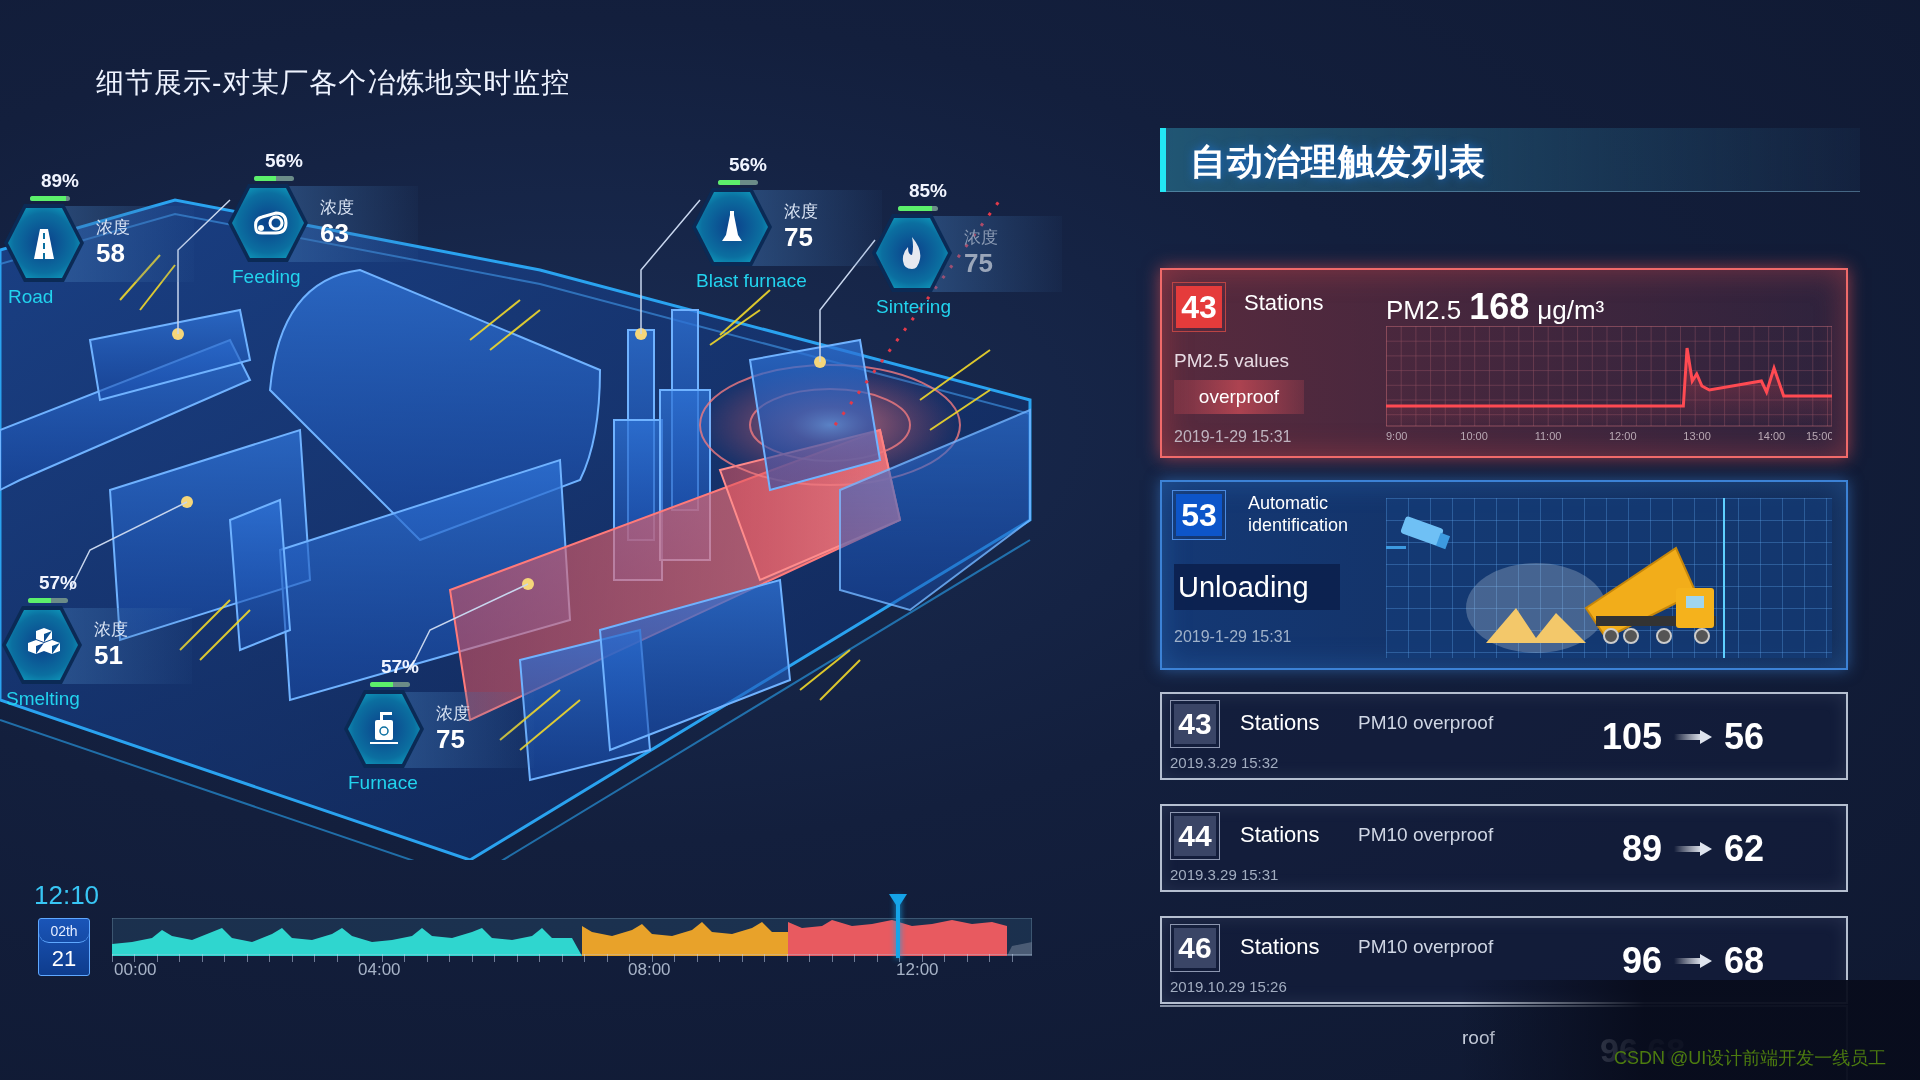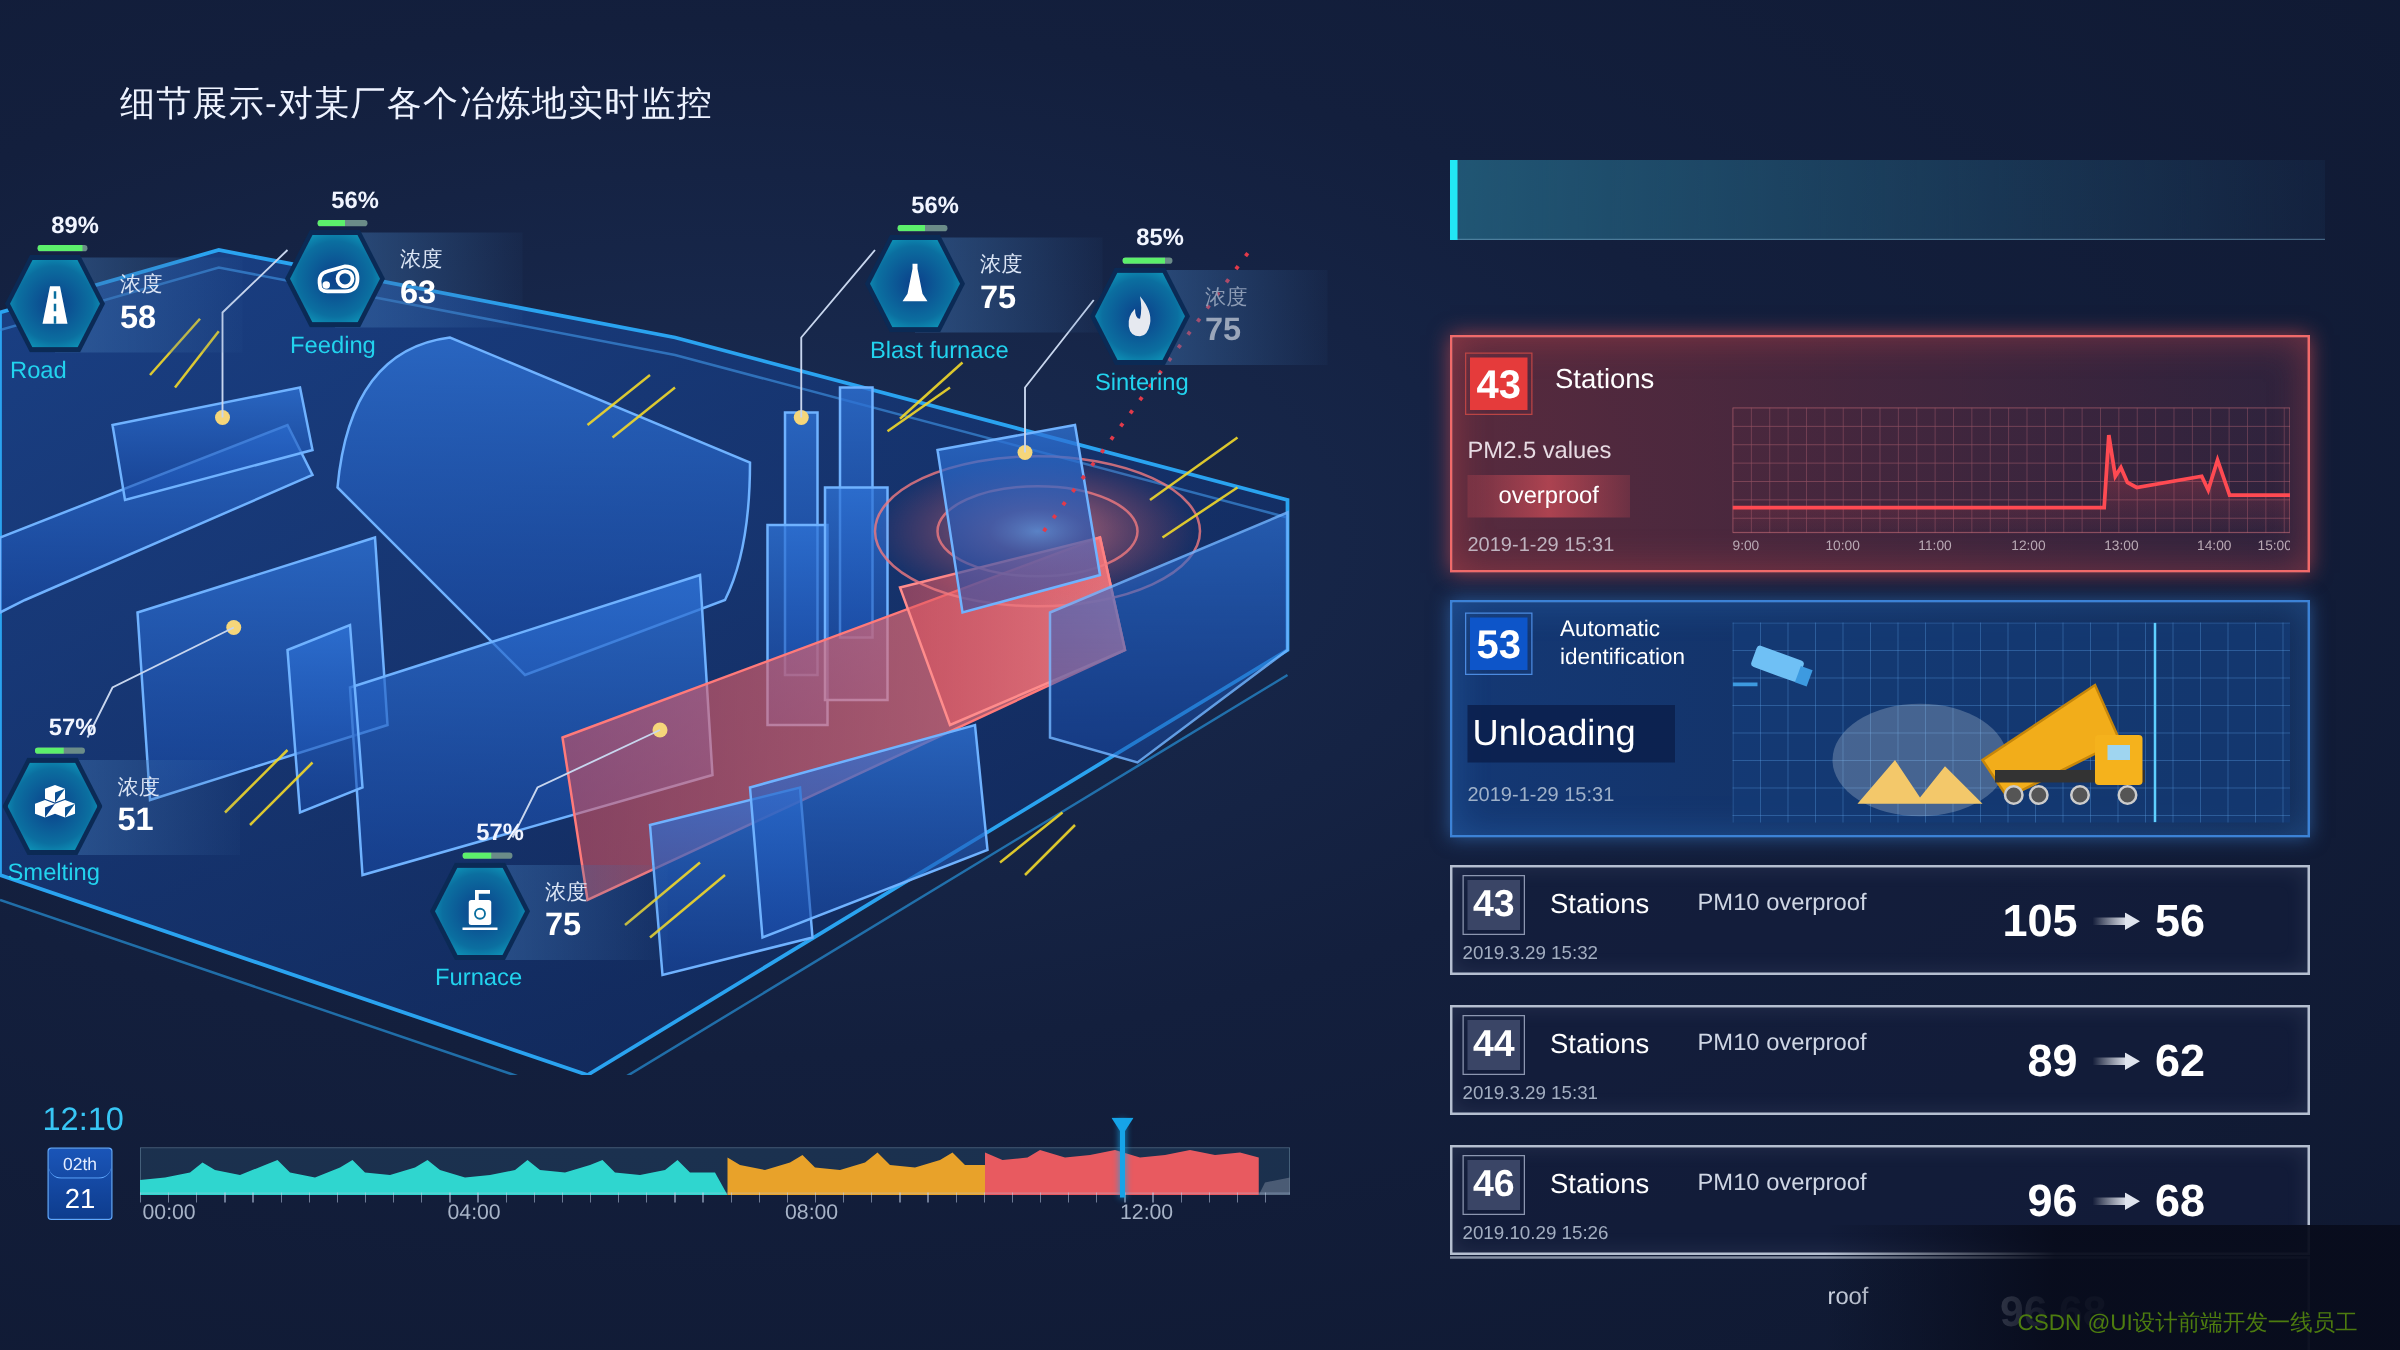--- a/index.html
+++ b/index.html
@@ -324,28 +324,32 @@
 <div class="abs tl-ticks"></div>
 <div class="abs tl-label" style="left:114px;">00:00</div>
 <div class="abs tl-label" style="left:358px;">04:00</div>
 <div class="abs tl-label" style="left:628px;">08:00</div>
 <div class="abs tl-label" style="left:896px;">12:00</div>
 <div class="abs marker-head"></div>
 <div class="abs marker"></div>
 
 <div class="abs rp-header">
   <div class="accent"></div>
+  <div class="title">自动治理触发列表</div>
 </div>
 
 <div class="abs card-red">
   <div class="badge">43</div>
   <div class="stations">Stations</div>
   <div class="pm-label">PM2.5 values</div>
   <div class="overproof">overproof</div>
   <div class="time">2019-1-29 15:31</div>
+  <div class="pm-head">
+    <span>PM2.5</span><b>168</b><span>μg/m³</span>
+  </div>
   <div class="chart">
     <svg viewBox="0 0 446 118" width="446" height="118">
       <defs>
         <pattern id="g" width="14.7" height="14.7" patternUnits="userSpaceOnUse">
             <path d="M14.7,0 L0,0 L0,14.7" fill="none" stroke="rgba(220,120,130,0.45)" stroke-width="1"></path>
           </pattern>
         <linearGradient id="af" x1="0" y1="0" x2="0" y2="1">
             <stop offset="0" stop-color="#f04a55" stop-opacity="0.4"></stop>
             <stop offset="1" stop-color="#f04a55" stop-opacity="0"></stop>
           </linearGradient>

